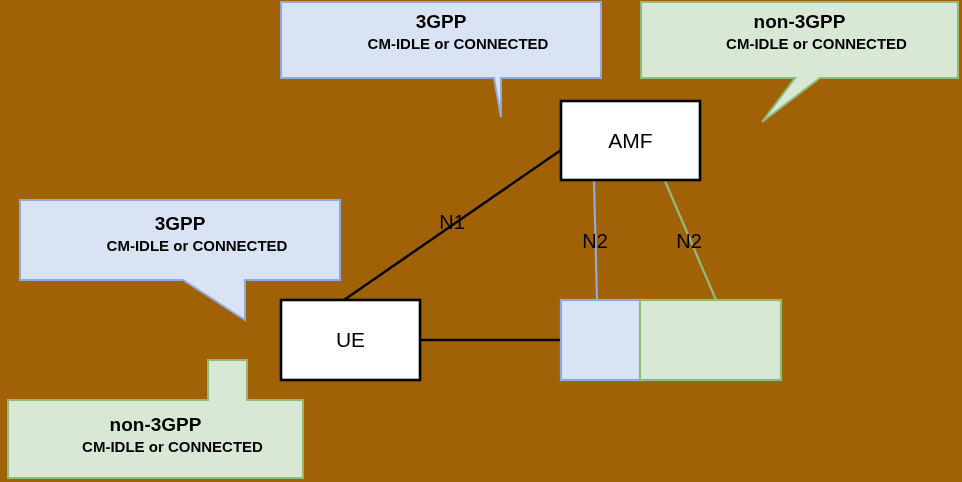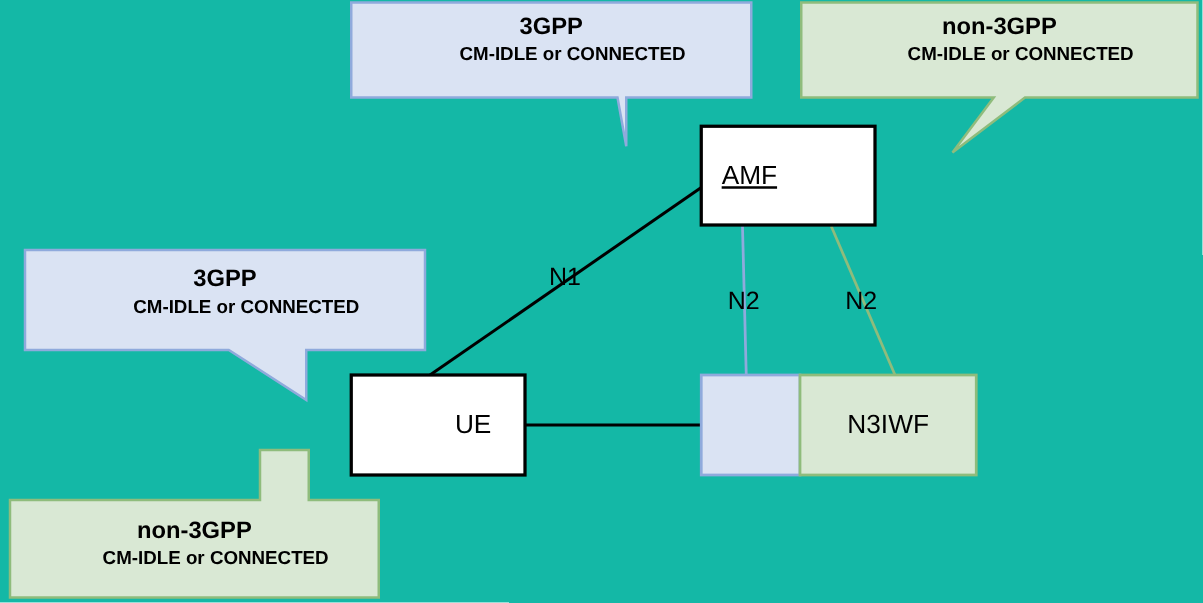--- a/index.html
+++ b/index.html
@@ -7,21 +7,21 @@
     padding: 0;
     background: #ffffff;
   }
   body {
     font-family: "Liberation Sans", sans-serif;
   }
   #canvas {
     position: relative;
     width: 962px;
     height: 482px;
-    background: #14b8a6;
+    background: #a16207;
     overflow: hidden;
   }
   #diagram-svg {
     position: absolute;
     left: 0;
     top: 0;
     width: 962px;
     height: 482px;
   }
   .callout-text {
@@ -104,26 +104,25 @@
   <div class="callout-text" style="left:20px; top:212px; width:320px;">
     <div class="callout-title">3GPP</div>
     <div class="callout-sub">CM-IDLE or CONNECTED</div>
   </div>
 
   <div class="callout-text" style="left:8px; top:413px; width:295px;">
     <div class="callout-title">non-3GPP</div>
     <div class="callout-sub">CM-IDLE or CONNECTED</div>
   </div>
 
-  <div class="node-label" style="left:530px; top:129px; width:139px;text-decoration:underline;">AMF</div>
+  <div class="node-label" style="left:561px; top:129px; width:139px;">AMF</div>
 
-  <div class="node-label" style="left:281px; top:328px; width:139px;padding-left:28px;">UE</div>
+  <div class="node-label" style="left:281px; top:328px; width:139px;">UE</div>
 
 
-  <div class="node-label" style="left:640px; top:328px; width:141px;">N3IWF</div>
 
   <div class="edge-label" style="left:432px; top:211px; width:40px;">N1</div>
 
   <div class="edge-label" style="left:575px; top:230px; width:40px;">N2</div>
 
   <div class="edge-label" style="left:669px; top:230px; width:40px;">N2</div>
 
 </div>
 
 </body></html>

